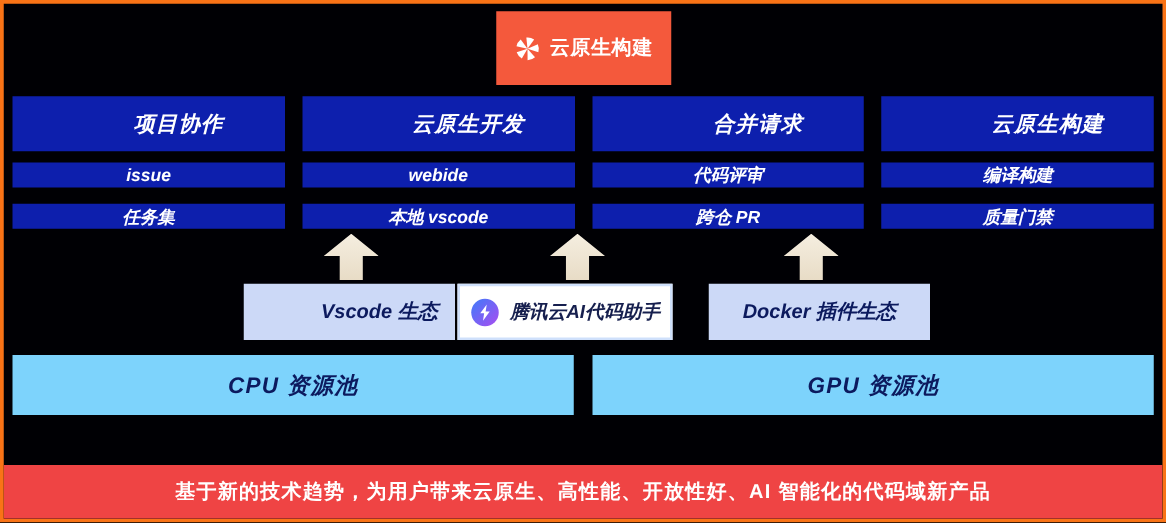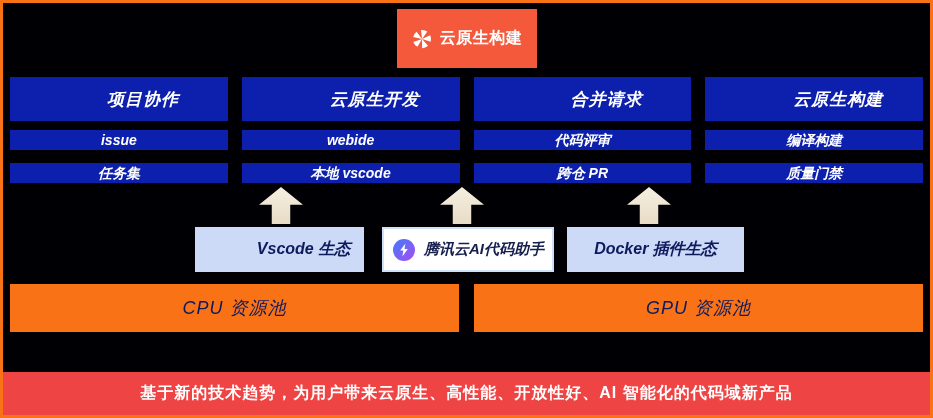--- a/index.html
+++ b/index.html
@@ -40,32 +40,32 @@
   }
   .arrow.a1{ left:256px; } .arrow.a2{ left:437px; } .arrow.a3{ left:624px; }
   
   .eco {
     position:absolute; top:224px; height:45px;
     display:flex; align-items:center; justify-content:center; gap:8px;
     font-size:16px; font-style:italic; font-weight:700; color:#0c1a5e;
     background:#ccd9f7;
   }
   .eco.vscode { left:192px; width:169px;padding-left:48px; }
-  .eco.ai     { left:379px; width:172px; background:#ffffff; border:2px solid #cfe0fb; color:#161f4e; font-size:15px; }
+  .eco.ai     { left:363px; width:172px; background:#ffffff; border:2px solid #cfe0fb; color:#161f4e; font-size:15px; }
   .eco.docker { left:564px; width:177px; }
   .ai-logo { width:24px; height:24px; flex:0 0 auto; }
   
   .pools {
     position:absolute; top:281px; left:7px; right:7px; height:48px;
     display:flex; gap:15px;
   }
   .pool {
-    flex:1; background:#f97316; color:#0c1a5e;
+    flex:1; background:#7dd3fc; color:#0c1a5e;
     display:flex; align-items:center; justify-content:center;
-    font-size:18px; font-weight:400; font-style:italic; letter-spacing:1px;
+    font-size:18px; font-weight:700; font-style:italic; letter-spacing:1px;
   }
   
   .footer {
     position:absolute; left:0; right:0; bottom:0; height:43px;
     background:#ef4444; color:#fff;
     display:flex; align-items:center; justify-content:center;
     font-size:16px; font-weight:700; letter-spacing:1px;
   }
 </style>
 </head>

